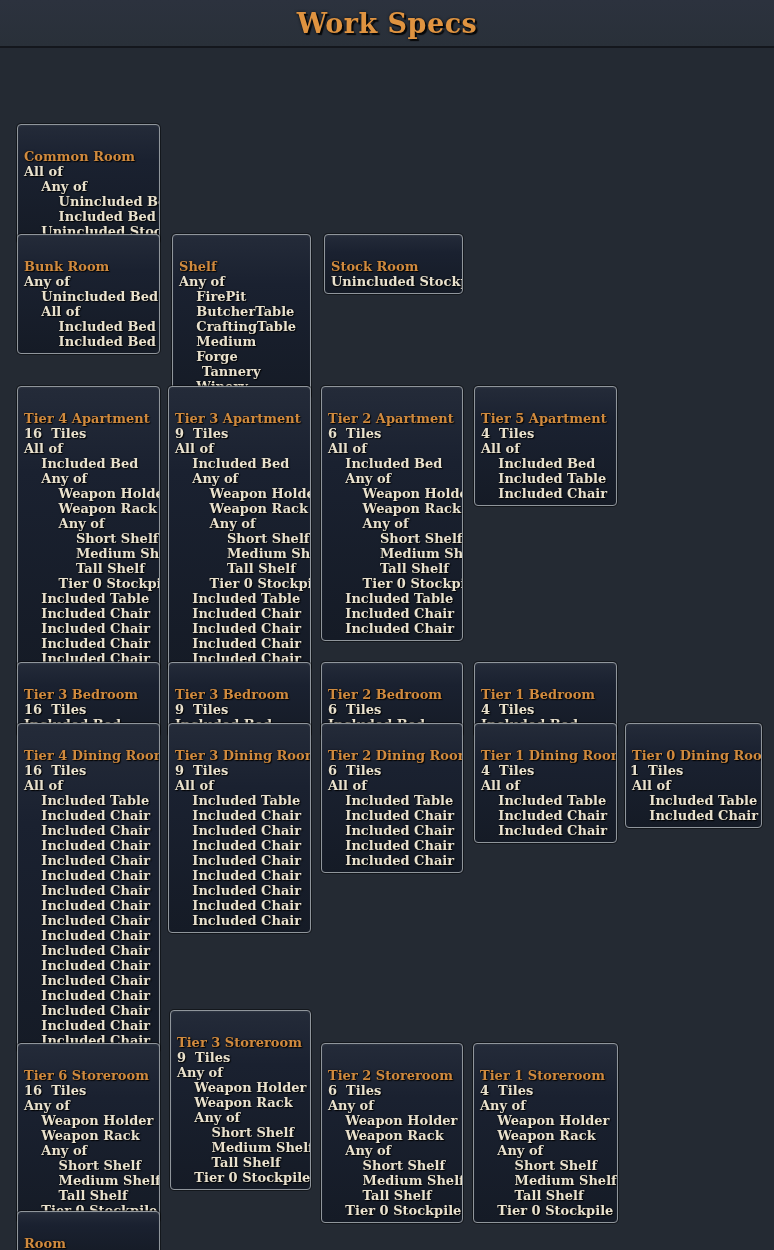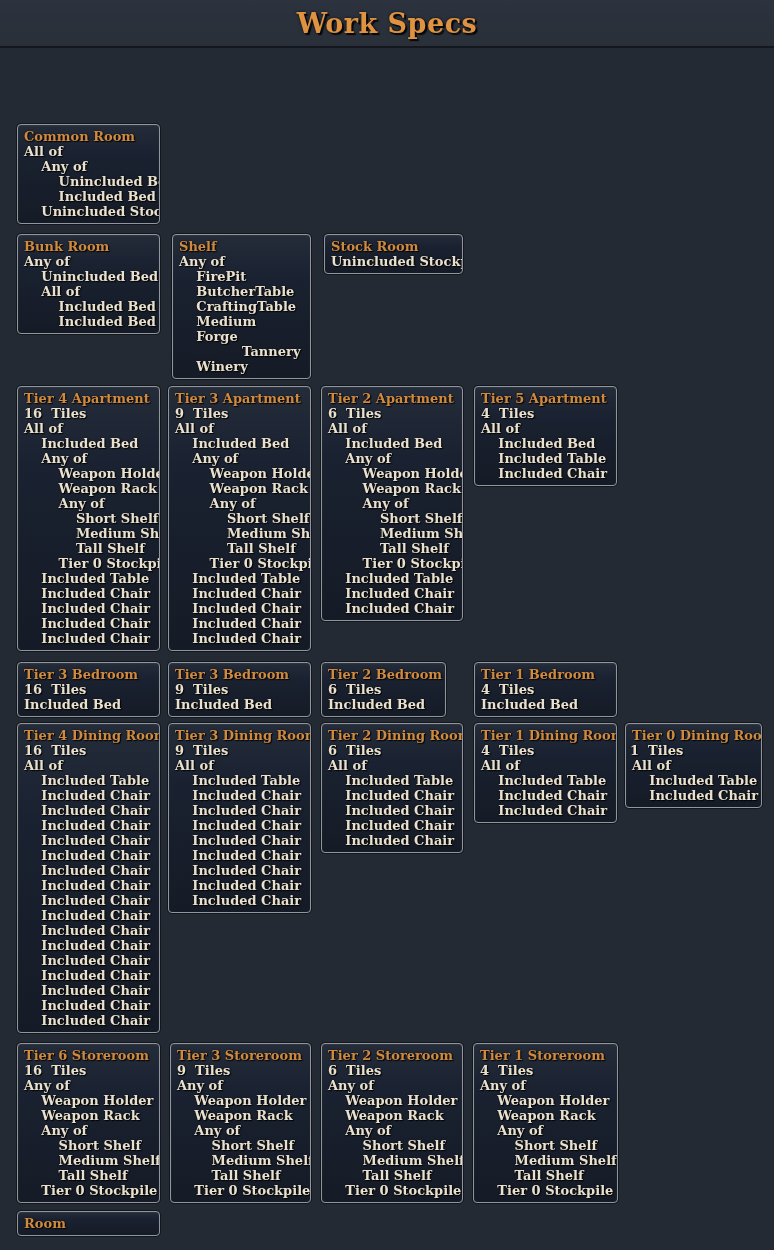--- a/index.html
+++ b/index.html
@@ -23,20 +23,21 @@
     position:absolute;box-sizing:border-box;
     background:linear-gradient(180deg,#242b39 0%,#1a2130 30%,#151b26 100%);
     border:1px solid #90969c;border-radius:4px;
     box-shadow:0 0 0 1px rgba(0,0,0,0.45), inset 0 1px 2px rgba(255,255,255,0.06);
     padding:4px 0 4px 0;overflow:hidden;
   }
   .card-title{
     font-size:13px;line-height:15px;color:#d08a3e;
     padding-left:6px;white-space:pre;
     text-shadow:1px 1px 1px rgba(0,0,0,0.9),0 0 2px rgba(0,0,0,0.6);
+    margin-top:20px;
   }
   .line{
     font-size:13px;line-height:15px;color:#e9e1cd;white-space:pre;
     text-shadow:1px 1px 1px rgba(0,0,0,0.9),0 0 2px rgba(0,0,0,0.6);
   }
 </style>
 </head>
 <body>
 
 <div class="screen">
@@ -61,21 +62,21 @@
         <div class="line" style="padding-left: 40.6px;">Included Bed</div>
       </div>
       <div class="card" style="left: 172px; top: 234px; width: 139px;">
         <div class="card-title">Shelf</div>
         <div class="line" style="padding-left: 6px;">Any of</div>
         <div class="line" style="padding-left: 23.3px;">FirePit</div>
         <div class="line" style="padding-left: 23.3px;">ButcherTable</div>
         <div class="line" style="padding-left: 23.3px;">CraftingTable</div>
         <div class="line" style="padding-left: 23.3px;">Medium</div>
         <div class="line" style="padding-left: 23.3px;">Forge</div>
-        <div class="line" style="padding-left: 29px; margin-left: 40px;">Tannery</div>
+        <div class="line" style="padding-left: 29px;">Tannery</div>
         <div class="line" style="padding-left: 23.3px;">Winery</div>
       </div>
       <div class="card" style="left: 324px; top: 234px; width: 139px;">
         <div class="card-title">Stock Room</div>
         <div class="line" style="padding-left: 6px;">Unincluded Stockpile</div>
       </div>
       <div class="card" style="left: 17px; top: 386px; width: 143px;">
         <div class="card-title">Tier 4 Apartment</div>
         <div class="line" style="padding-left: 6px;">16  Tiles</div>
         <div class="line" style="padding-left: 6px;">All of</div>
@@ -141,21 +142,21 @@
       <div class="card" style="left: 17px; top: 662px; width: 143px;">
         <div class="card-title">Tier 3 Bedroom</div>
         <div class="line" style="padding-left: 6px;">16  Tiles</div>
         <div class="line" style="padding-left: 6px;">Included Bed</div>
       </div>
       <div class="card" style="left: 168px; top: 662px; width: 143px;">
         <div class="card-title">Tier 3 Bedroom</div>
         <div class="line" style="padding-left: 6px;">9  Tiles</div>
         <div class="line" style="padding-left: 6px;">Included Bed</div>
       </div>
-      <div class="card" style="left: 321px; top: 662px; width: 125px;">
+      <div class="card" style="left: 321px; top: 662px; width: 142px;">
         <div class="card-title">Tier 2 Bedroom</div>
         <div class="line" style="padding-left: 6px;">6  Tiles</div>
         <div class="line" style="padding-left: 6px;">Included Bed</div>
       </div>
       <div class="card" style="left: 474px; top: 662px; width: 143px;">
         <div class="card-title">Tier 1 Bedroom</div>
         <div class="line" style="padding-left: 6px;">4  Tiles</div>
         <div class="line" style="padding-left: 6px;">Included Bed</div>
       </div>
       <div class="card" style="left: 17px; top: 723px; width: 143px;">
@@ -224,21 +225,21 @@
         <div class="line" style="padding-left: 6px;">16  Tiles</div>
         <div class="line" style="padding-left: 6px;">Any of</div>
         <div class="line" style="padding-left: 23.3px;">Weapon Holder</div>
         <div class="line" style="padding-left: 23.3px;">Weapon Rack</div>
         <div class="line" style="padding-left: 23.3px;">Any of</div>
         <div class="line" style="padding-left: 40.6px;">Short Shelf</div>
         <div class="line" style="padding-left: 40.6px;">Medium Shelf</div>
         <div class="line" style="padding-left: 40.6px;">Tall Shelf</div>
         <div class="line" style="padding-left: 23.3px;">Tier 0 Stockpile</div>
       </div>
-      <div class="card" style="left: 170px; top: 1043px; width: 141px;">
+      <div class="card" style="left: 170px; top: 1010px; width: 141px;">
         <div class="card-title">Tier 3 Storeroom</div>
         <div class="line" style="padding-left: 6px;">9  Tiles</div>
         <div class="line" style="padding-left: 6px;">Any of</div>
         <div class="line" style="padding-left: 23.3px;">Weapon Holder</div>
         <div class="line" style="padding-left: 23.3px;">Weapon Rack</div>
         <div class="line" style="padding-left: 23.3px;">Any of</div>
         <div class="line" style="padding-left: 40.6px;">Short Shelf</div>
         <div class="line" style="padding-left: 40.6px;">Medium Shelf</div>
         <div class="line" style="padding-left: 40.6px;">Tall Shelf</div>
         <div class="line" style="padding-left: 23.3px;">Tier 0 Stockpile</div>

